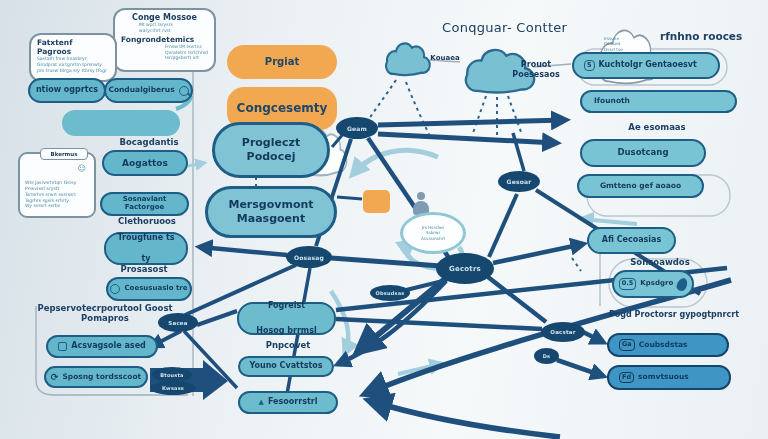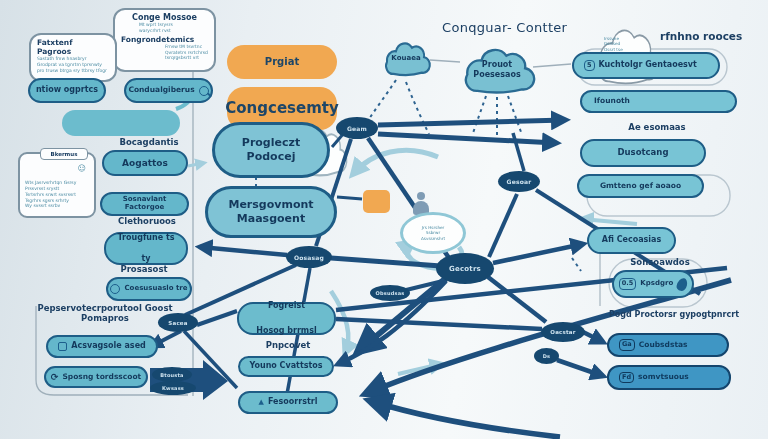--- a/index.html
+++ b/index.html
@@ -30,21 +30,21 @@
   .circ{width:8px;height:8px;border:1.7px solid #1d5f8c;border-radius:50%;flex:none;}
   .sq{width:7px;height:7px;border:1.7px solid #1d5f8c;border-radius:2px;flex:none;}
   .fin{width:10px;height:13px;background:#1d5f8c;border-radius:60% 40% 50% 50%/70% 50% 50% 30%;transform:rotate(12deg);flex:none;}
   .person{position:absolute;z-index:2;width:18px;height:24px;}
   .person::before{content:"";position:absolute;left:5px;top:0;width:8px;height:8px;border-radius:50%;background:#7f9cb5;}
   .person::after{content:"";position:absolute;left:1px;top:9px;width:16px;height:14px;border-radius:8px 8px 3px 3px;background:#7f9cb5;}
   .title{position:absolute;z-index:2;color:#1c3f63;font-weight:normal;font-size:13px;letter-spacing:.3px;}
   .orange-sq{position:absolute;z-index:2;background:#f1a851;border-radius:5px;}
   .whiteell{position:absolute;z-index:2;background:#fdfefe;border:3px solid #8fc7d6;border-radius:50%;
     display:flex;flex-direction:column;align-items:center;justify-content:center;}
-  .cloudtext{position:absolute;z-index:2;color:#14395c;font-weight:bold;text-align:center;line-height:1.2;}
+  .cloudtext{position:absolute;z-index:2;color:#14395c;font-weight:bold;text-align:center;line-height:1.2;margin-left:39px;}
 </style>
 </head>
 <body>
 
 <div class="stage">
 
 <svg class="layer" width="768" height="439" viewBox="0 0 768 439">
   <defs>
     <marker id="ah" viewBox="0 0 10 10" refX="7" refY="5" markerWidth="4" markerHeight="4" orient="auto">
           <path d="M0,0L10,5L0,10z" fill="#1e4f7d"></path>
@@ -161,21 +161,21 @@
   <div class="tiny" style="margin-top:14px;">Wts Jasrvsrhrtqn Gsrsy</div>
   <div class="tiny">Prssvrsst srystt</div>
   <div class="tiny">Tsrtsrhrs srwrt svsrssrt</div>
   <div class="tiny">Tsgrhrs sgsrs srhrty</div>
   <div class="tiny">Wy svssrt ssrbv</div>
 </div>
 
 <div class="pill" style="left:28px;top:78px;width:78px;height:25px;font-size:8px;">
   <span>ntiow ogprtcs</span>
 </div>
-<div class="pill" style="left:104px;top:78px;width:89px;height:25px;font-size:7.5px;margin-left:20px;">
+<div class="pill" style="left:104px;top:78px;width:89px;height:25px;font-size:7.5px;">
   <span>Condualgiberus</span>
   <span class="mag"></span>
 </div>
 <div class="pill noborder" style="left:62px;top:110px;width:118px;height:26px;background:#6cbccd;"></div>
 <div class="lbl" style="left:108px;top:137px;width:82px;font-size:8.5px;">Bocagdantis</div>
 <div class="pill" style="left:102px;top:150px;width:86px;height:26px;font-size:9px;">
   <span>Aogattos</span>
 </div>
 <div class="pill" style="left:100px;top:192px;width:89px;height:24px;font-size:7px;">
   <span>Sosnavlant Factorgoe</span>
@@ -187,21 +187,21 @@
 </div>
 <div class="lbl" style="left:106px;top:264px;width:76px;font-size:8.5px;">Prosasost</div>
 <div class="pill" style="left:106px;top:277px;width:86px;height:24px;font-size:7px;">
   <span class="circ"></span>
   <span>Coesusuaslo tre</span>
 </div>
 
 <div class="pill orange" style="left:227px;top:45px;width:110px;height:34px;font-size:10px;">
   <span>Prgiat</span>
 </div>
-<div class="pill orange" style="left:227px;top:87px;width:110px;height:43px;font-size:15px;">
+<div class="pill orange" style="left:227px;top:87px;width:110px;height:43px;font-size:12px;">
   <span>Congcesemty</span>
 </div>
 <div class="orange-sq" style="left:363px;top:190px;width:27px;height:23px;"></div>
 
 <div class="node" style="left:212px;top:122px;width:118px;height:56px;">
   <span>Progleczt</span>
   <span>Podocej</span>
 </div>
 <div class="node" style="left:205px;top:186px;width:132px;height:52px;border-radius:26px;">
   <span>Mersgovmont</span>

